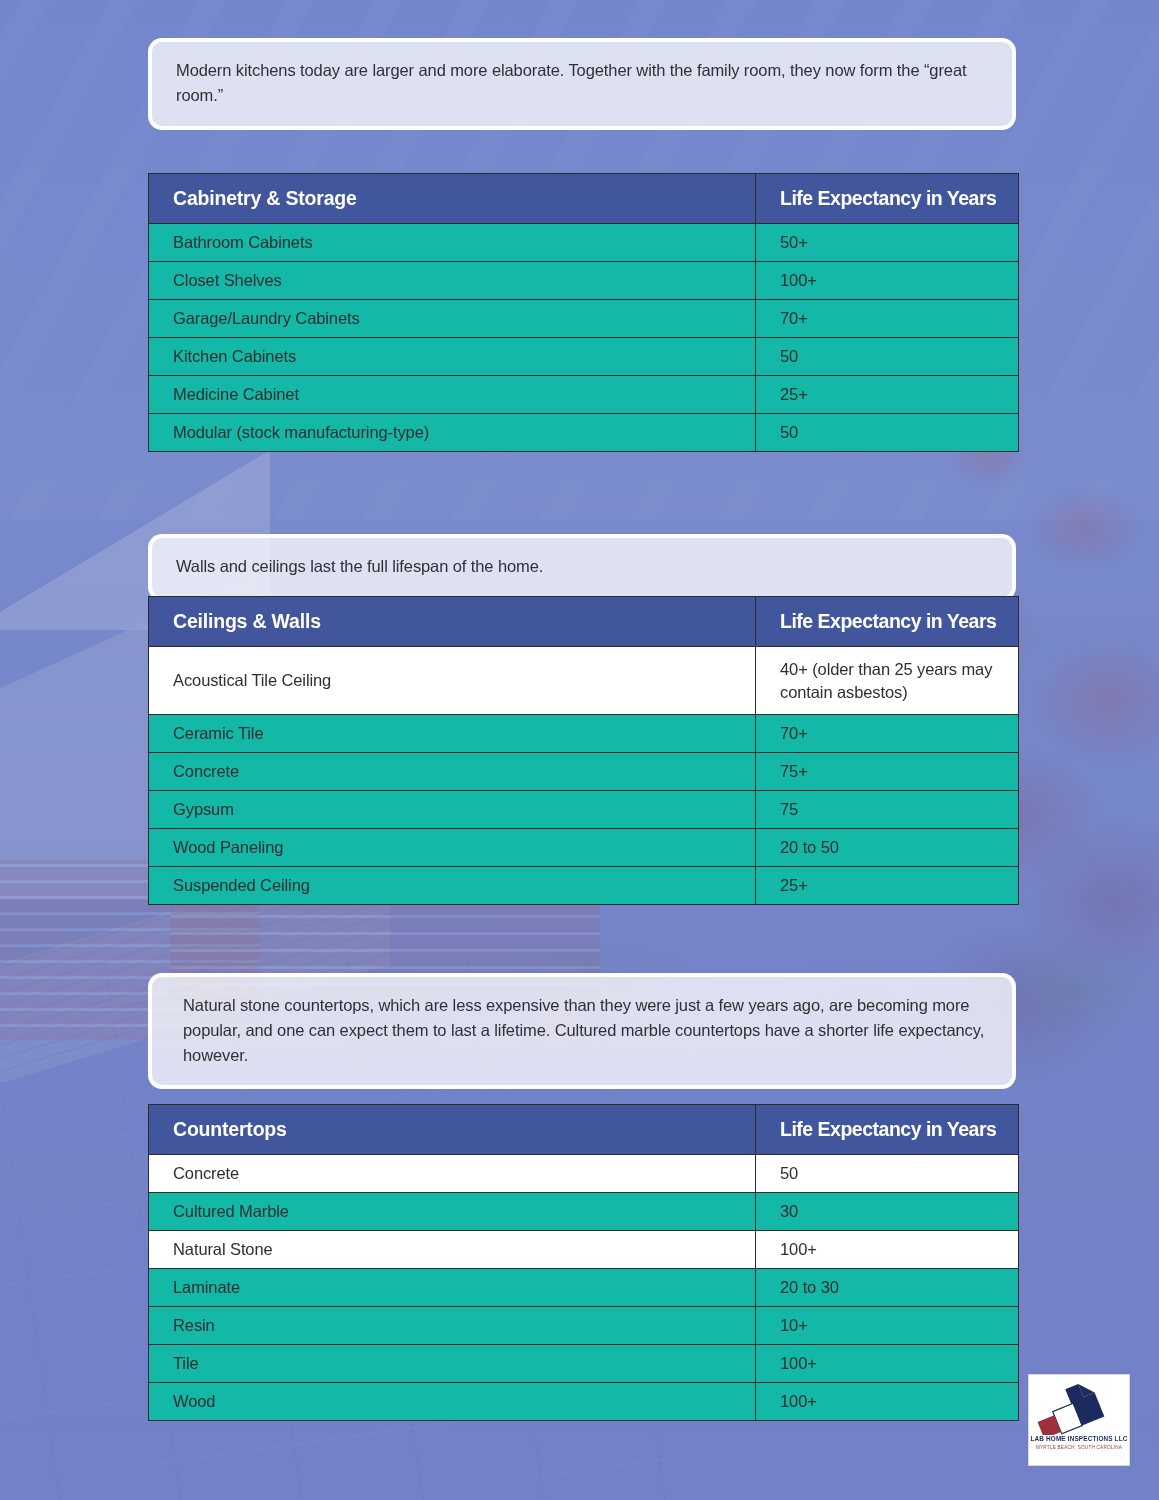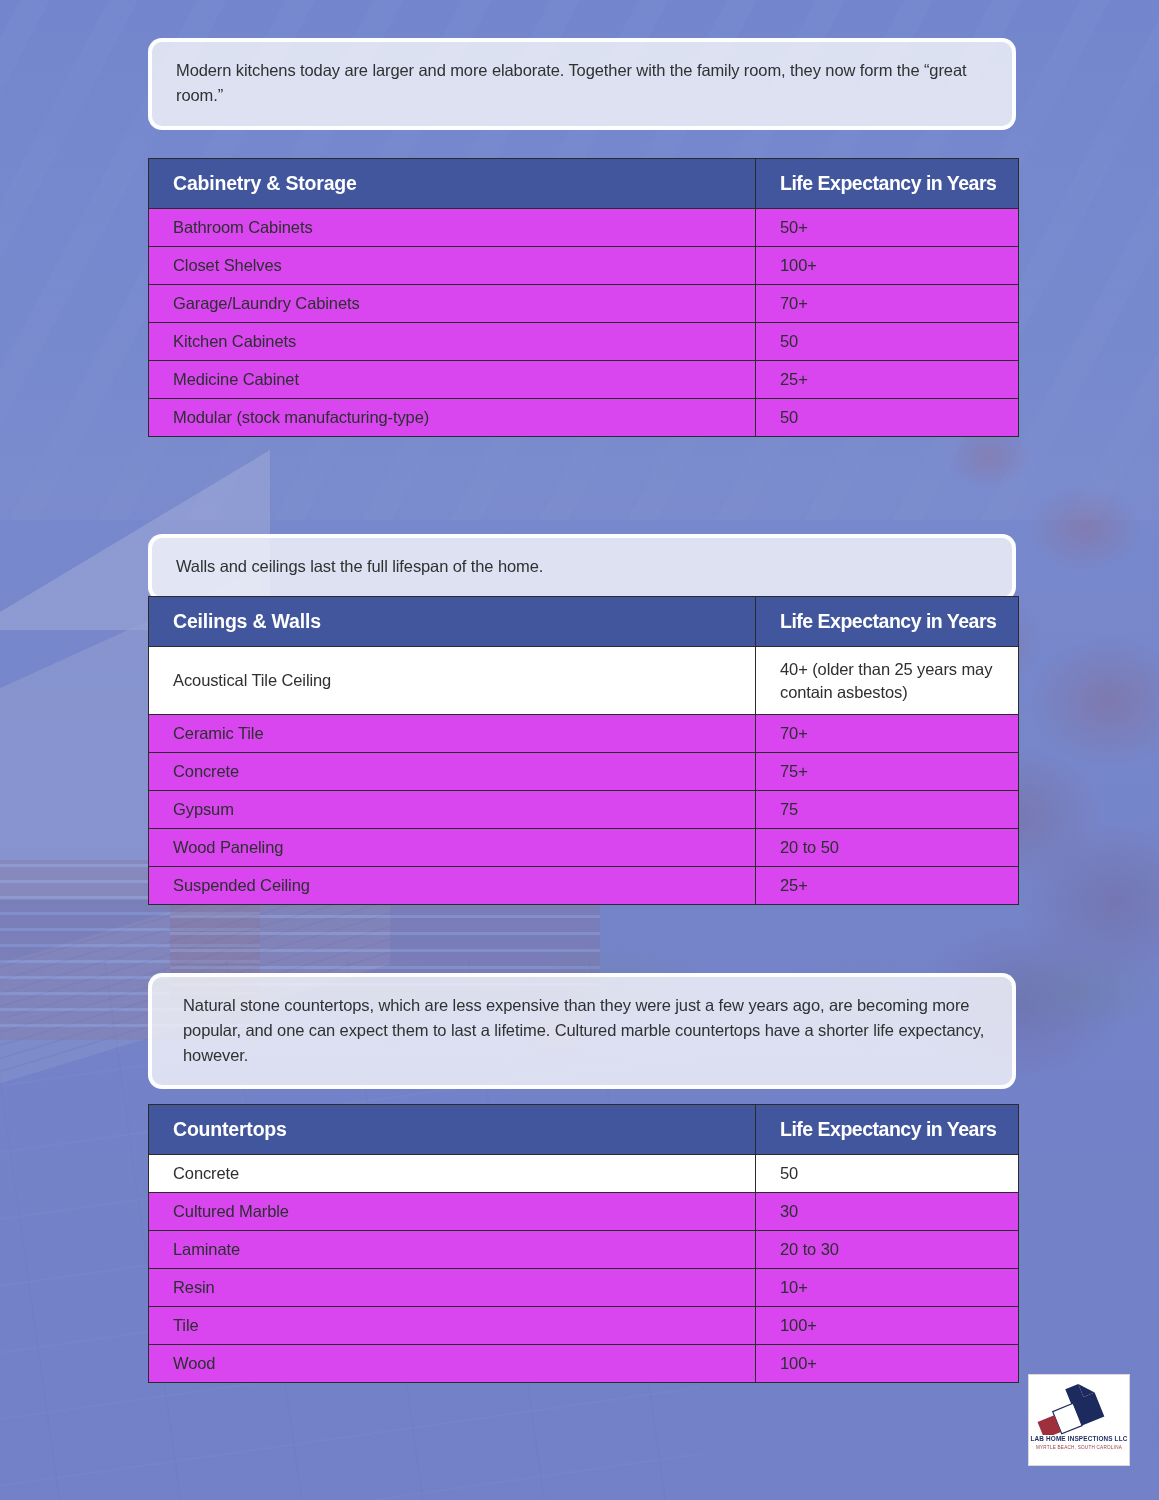--- a/index.html
+++ b/index.html
@@ -198,21 +198,21 @@
     font-size: 19.5px;
     font-weight: bold;
     height: 50px;
     letter-spacing: -0.2px;
   }
   table.lifetable thead th.num {
     padding-left: 24px;
     letter-spacing: -0.5px;
   }
   table.lifetable tbody td {
-    background: #d946ef;
+    background: #14b8a6;
     color: #2d2f30;
     font-size: 16.5px;
     height: 38px;
     letter-spacing: -0.1px;
   }
   table.lifetable tbody tr.white td { background: #ffffff; }
   table.lifetable tbody td.tall { height: 68px; line-height: 1.35; }
   col.c-name { width: 607px; }
   col.c-val  { width: 263px; }
 
@@ -268,21 +268,21 @@
   <div class="bg-flower"></div>
   <div class="bg-wash"></div>
 </div>
 
 <div id="page">
 
   <div class="callout" style="top:38px;">
     <span>Modern kitchens today are larger and more elaborate.  Together with the family room, they now form the “great room.”</span>
   </div>
 
-  <table class="lifetable" style="top:158px;">
+  <table class="lifetable" style="top:173px;">
     <colgroup>
         <col class="c-name">
         <col class="c-val">
       </colgroup>
     <thead>
       <tr>
         <th>Cabinetry &amp; Storage</th>
         <th class="num">Life Expectancy in Years</th>
       </tr>
     </thead>
@@ -373,20 +373,24 @@
       </tr>
     </thead>
     <tbody>
       <tr class="white">
         <td>Concrete</td>
         <td>50</td>
       </tr>
       <tr>
         <td>Cultured Marble</td>
         <td>30</td>
+      </tr>
+      <tr class="white">
+        <td>Natural Stone</td>
+        <td>100+</td>
       </tr>
       <tr>
         <td>Laminate</td>
         <td>20 to 30</td>
       </tr>
       <tr>
         <td>Resin</td>
         <td>10+</td>
       </tr>
       <tr>

